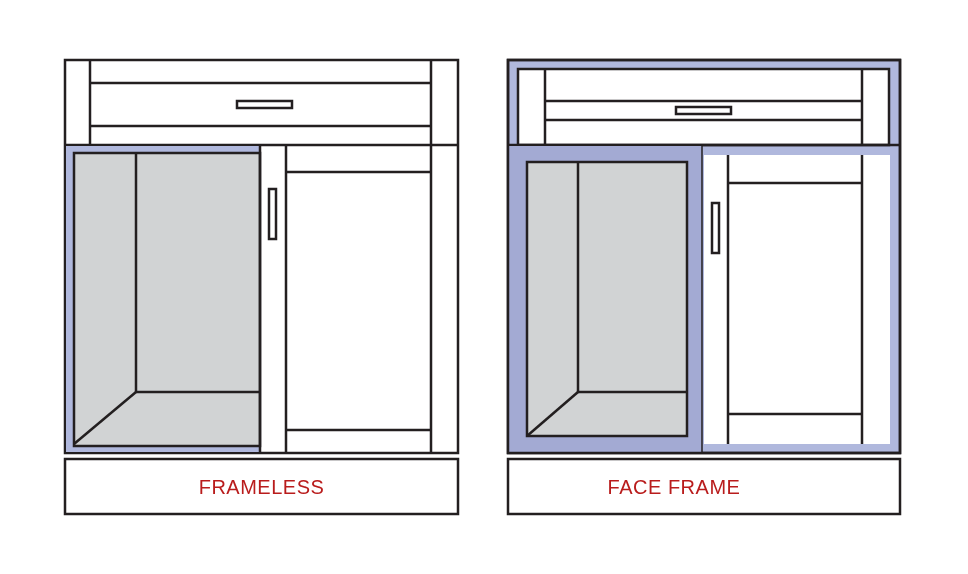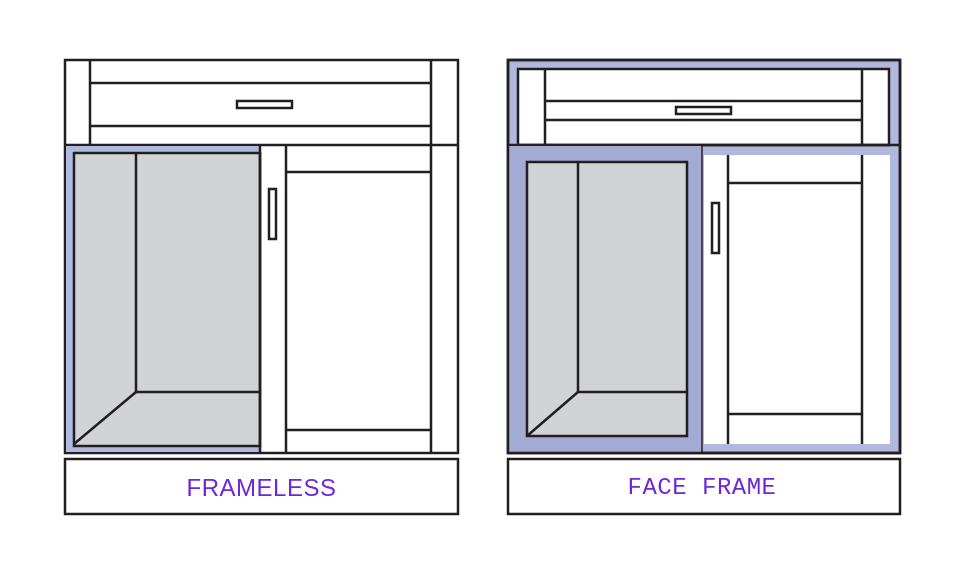--- a/index.html
+++ b/index.html
@@ -2,22 +2,22 @@
 <html><head>
   <meta charset="utf-8">
   <style>
     html, body { margin: 0; padding: 0; background: #ffffff; }
     body { width: 968px; height: 574px; position: relative; overflow: hidden; font-family: "Liberation Sans", sans-serif; }
     svg { position: absolute; left: 0; top: 0; }
     .label {
       position: absolute;
       display: flex; align-items: center; justify-content: center;
       font-family: "Liberation Sans", sans-serif;
-      font-size: 24px;
-      color: #6d28d9;
+      font-size: 20px;
+      color: #b91c1c;
       letter-spacing: 0.5px;
       border-radius: 26px;
     }
   </style>
 </head>
 <body>
 
 <svg width="968" height="574" viewBox="0 0 968 574">
 
   <g stroke="#231f20" stroke-width="2.5" fill="none">
@@ -83,13 +83,13 @@
       <rect x="712" y="203" width="7" height="50" fill="#ffffff"></rect>
     </g>
     <rect x="508" y="60" width="392" height="393" fill="none"></rect>
   </g>
 
   <rect x="65" y="459" width="393" height="55" fill="#ffffff" stroke="#231f20" stroke-width="2.5"></rect>
   <rect x="508" y="459" width="392" height="55" fill="#ffffff" stroke="#231f20" stroke-width="2.5"></rect>
 </svg>
 
 <div class="label" style="left:65px; top:459px; width:393px; height:57px;">FRAMELESS</div>
-<div class="label" style="left:506px; top:459px; width:392px; height:57px;font-family:Liberation Mono, monospace;">FACE FRAME</div>
+<div class="label" style="left:478px; top:459px; width:392px; height:57px;">FACE FRAME</div>
 
 </body></html>

